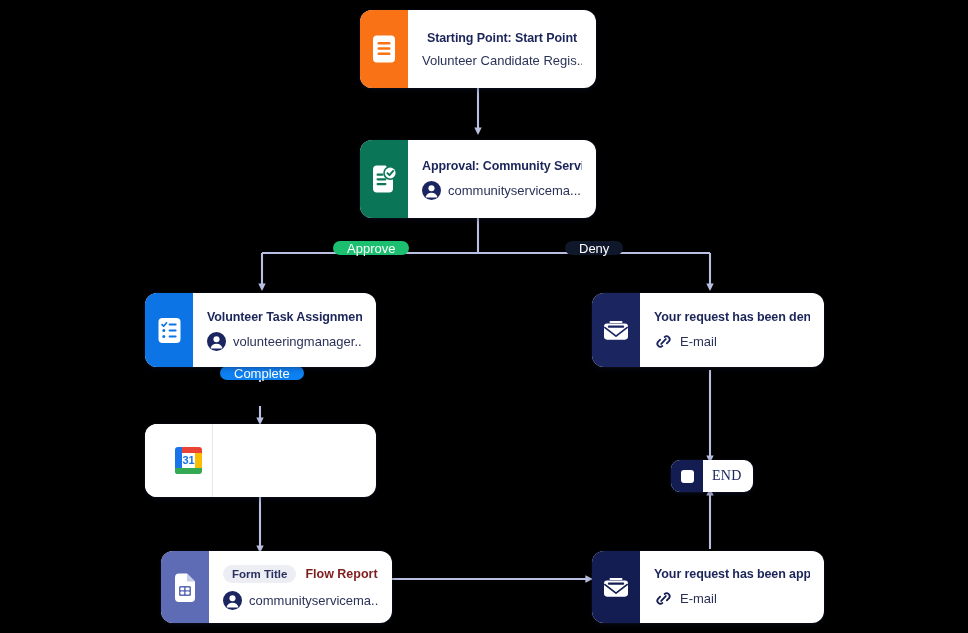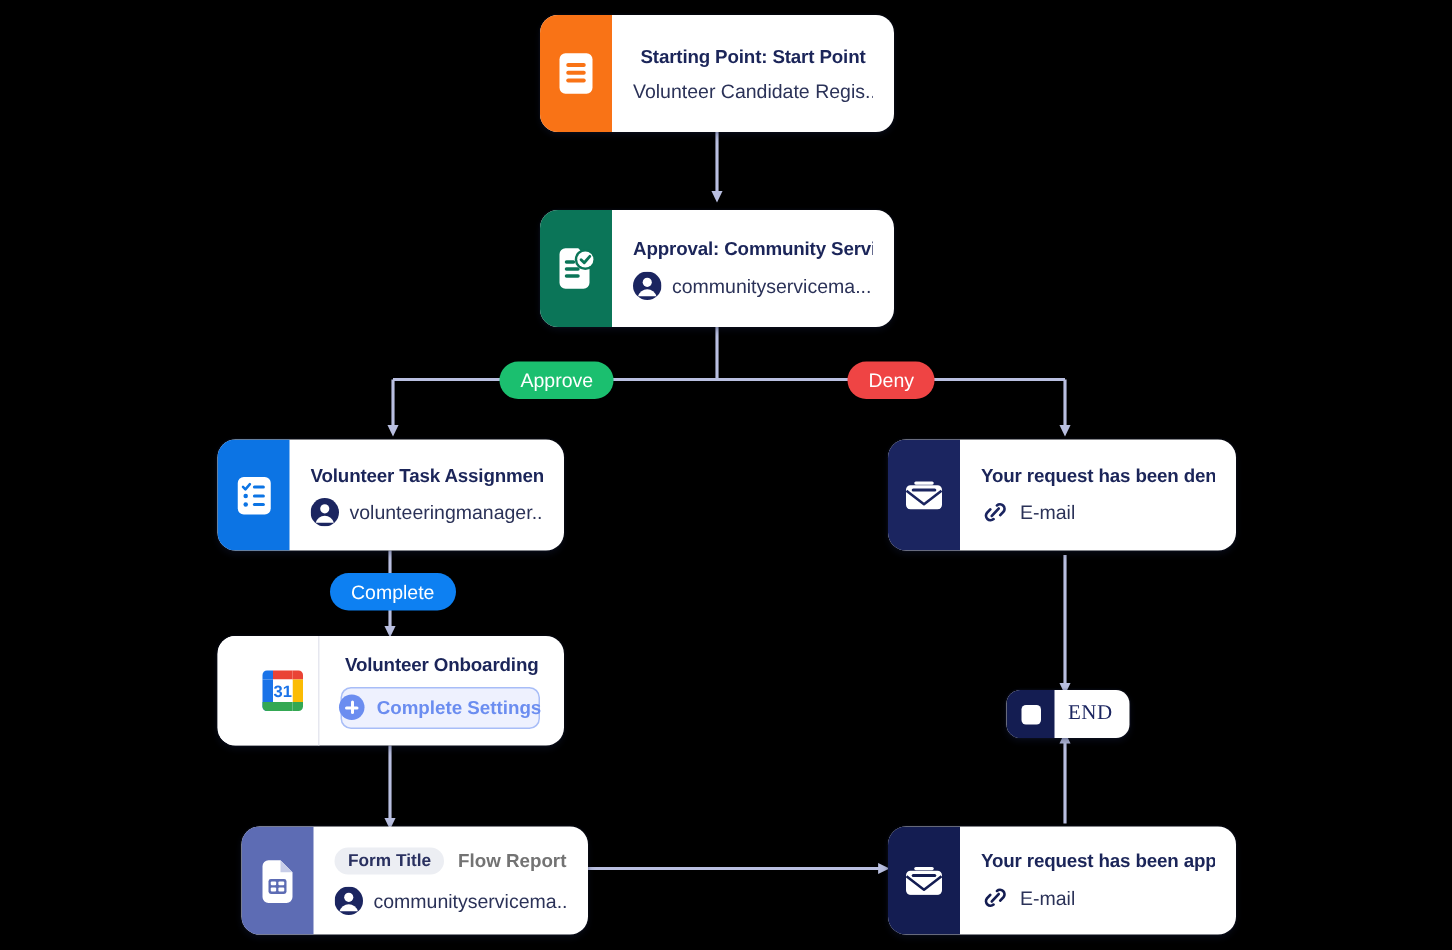--- a/index.html
+++ b/index.html
@@ -94,29 +94,29 @@
     flex: 0 0 auto;
     width: 19px; height: 19px;
   }
 
   
   .pill {
     position: absolute;
     display: flex;
     align-items: center;
     justify-content: center;
-    height: 25px;
+    height: 14px;
     padding: 0 14px;
     border-radius: 13px;
     font-size: 13px;
     color: #ffffff;
     white-space: nowrap;
   }
   .pill-approve { background: #1bbf6f; }
-  .pill-deny    { background: #ef4444; }
+  .pill-deny    { background: #0f172a; }
   .pill-complete{ background: #0d80f2; }
 
   
   #end-node {
     position: absolute;
     display: flex;
     align-items: stretch;
     height: 32px;
     border-radius: 9px;
     background: #ffffff;
@@ -157,21 +157,21 @@
     background: #eceef3;
     color: #2a3160;
     font-size: 11.5px;
     font-weight: bold;
     padding: 3px 9px;
     border-radius: 11px;
   }
   .badge-val {
     font-size: 12.5px;
     font-weight: bold;
-    color: #737373;
+    color: #7f1d1d;
   }
 
   
   .cs-btn {
     display: flex;
     align-items: center;
     justify-content: center;
     gap: 8px;
     height: 26px;
     border-radius: 7px;
@@ -272,21 +272,21 @@
           <circle cx="10" cy="7.6" r="3.2" fill="#ffffff"></circle>
           <path d="M3.6 17.4 a6.6 6.6 0 0 1 12.8 0 z" fill="#ffffff"></path>
         </svg>
         <span class="node-sub-text">communityservicema...</span>
       </div>
     </div>
   </div>
 
   <div class="pill pill-approve" style="left:333px; top:241px;">Approve</div>
   <div class="pill pill-deny" style="left:565px; top:241px;">Deny</div>
-  <div class="pill pill-complete" style="left:220px; top:382px;">Complete</div>
+  <div class="pill pill-complete" style="left:220px; top:366px;">Complete</div>
 
   <div class="node" id="n-task" style="left:145px; top:293px; width:231px; height:74px;">
     <div class="node-icon ic-blue">
       <svg class="glyph" width="27" height="29" viewBox="0 0 27 29" aria-hidden="true">
         <rect x="2.5" y="2" width="22" height="25" rx="4" fill="#ffffff"></rect>
         <path d="M6 8.6 L7.6 10.2 L10.6 6.8" stroke="#0c74e4" stroke-width="1.7" fill="none" stroke-linecap="round" stroke-linejoin="round"></path>
         <rect x="12.6" y="7.6" width="8" height="2" rx="1" fill="#0c74e4"></rect>
         <circle cx="7.8" cy="14.6" r="1.5" fill="#0c74e4"></circle>
         <rect x="12.6" y="13.6" width="8" height="2" rx="1" fill="#0c74e4"></rect>
         <circle cx="7.8" cy="20.4" r="1.5" fill="#0c74e4"></circle>
@@ -340,27 +340,20 @@
         <path d="M2 23 h7 v6 h-4 a3 3 0 0 1 -3 -3 z" fill="#1a73e8"></path>
         <path d="M2 23 h20 v6 h-17 a3 3 0 0 1 -3 -3 z" fill="#34a853"></path>
         <path d="M22 23 h7 v3 a3 3 0 0 1 -3 3 h-4 z" fill="#34a853"></path>
         <path d="M22 2 h4 a3 3 0 0 1 3 3 v3 h-7 z" fill="#ea4335"></path>
         <path d="M9 2 h13 v6 h-13 z" fill="#ea4335"></path>
         <path d="M22 8 h7 v15 h-7 z" fill="#fbbc04"></path>
         <rect x="9" y="8" width="13" height="15" fill="#ffffff"></rect>
         <text x="15.5" y="19.4" font-family="Liberation Sans, sans-serif" font-size="11" font-weight="bold" fill="#1a73e8" text-anchor="middle">31</text>
       </svg>
     </div>
-    <div class="node-body">
-      <div class="node-title">Volunteer Onboarding</div>
-      <div class="cs-btn">
-        <span class="cs-plus"></span>
-        <span>Complete Settings</span>
-      </div>
-    </div>
   </div>
 
   <div class="node" id="n-form" style="left:161px; top:551px; width:231px; height:72px;">
     <div class="node-icon ic-slate">
       <svg class="glyph" width="26" height="30" viewBox="0 0 26 30" aria-hidden="true">
         <path d="M3 5.5 a4 4 0 0 1 4-4 h8 l8 8 v16.5 a4 4 0 0 1 -4 4 h-12 a4 4 0 0 1 -4 -4 z" fill="#ffffff"></path>
         <path d="M15 1.5 l8 8 h-8 z" fill="#c7cde8"></path>
         <rect x="7" y="14" width="12" height="10" rx="1.6" fill="#5d6cb4"></rect>
         <rect x="8.5" y="15.6" width="3.6" height="2.6" rx="0.7" fill="#ffffff"></rect>
         <rect x="13.6" y="15.6" width="3.9" height="2.6" rx="0.7" fill="#ffffff"></rect>

